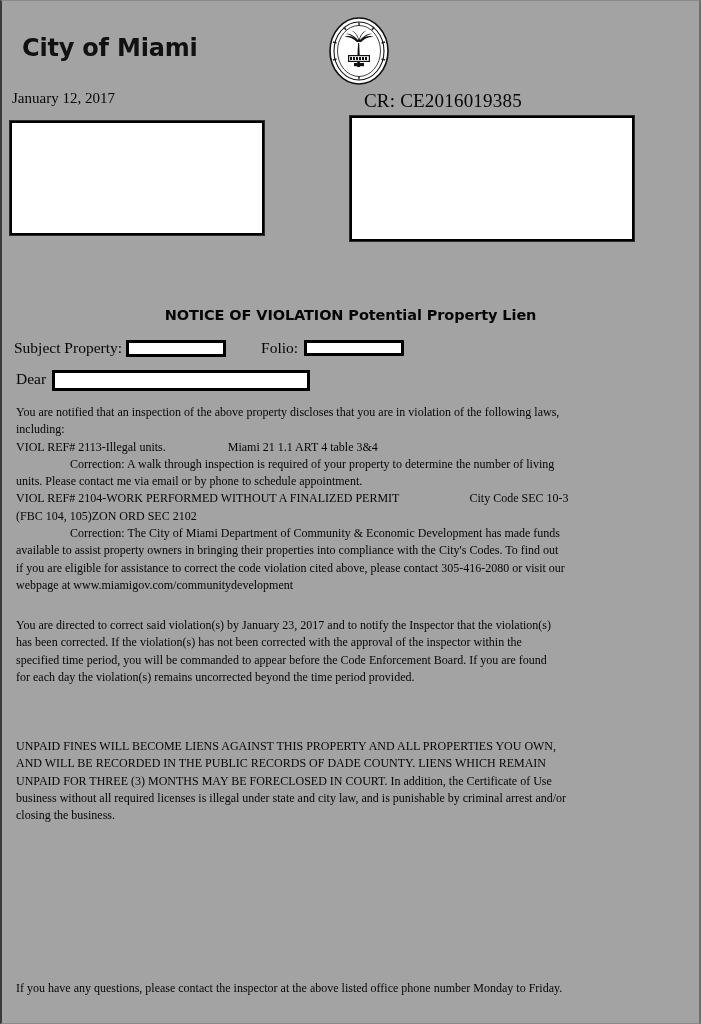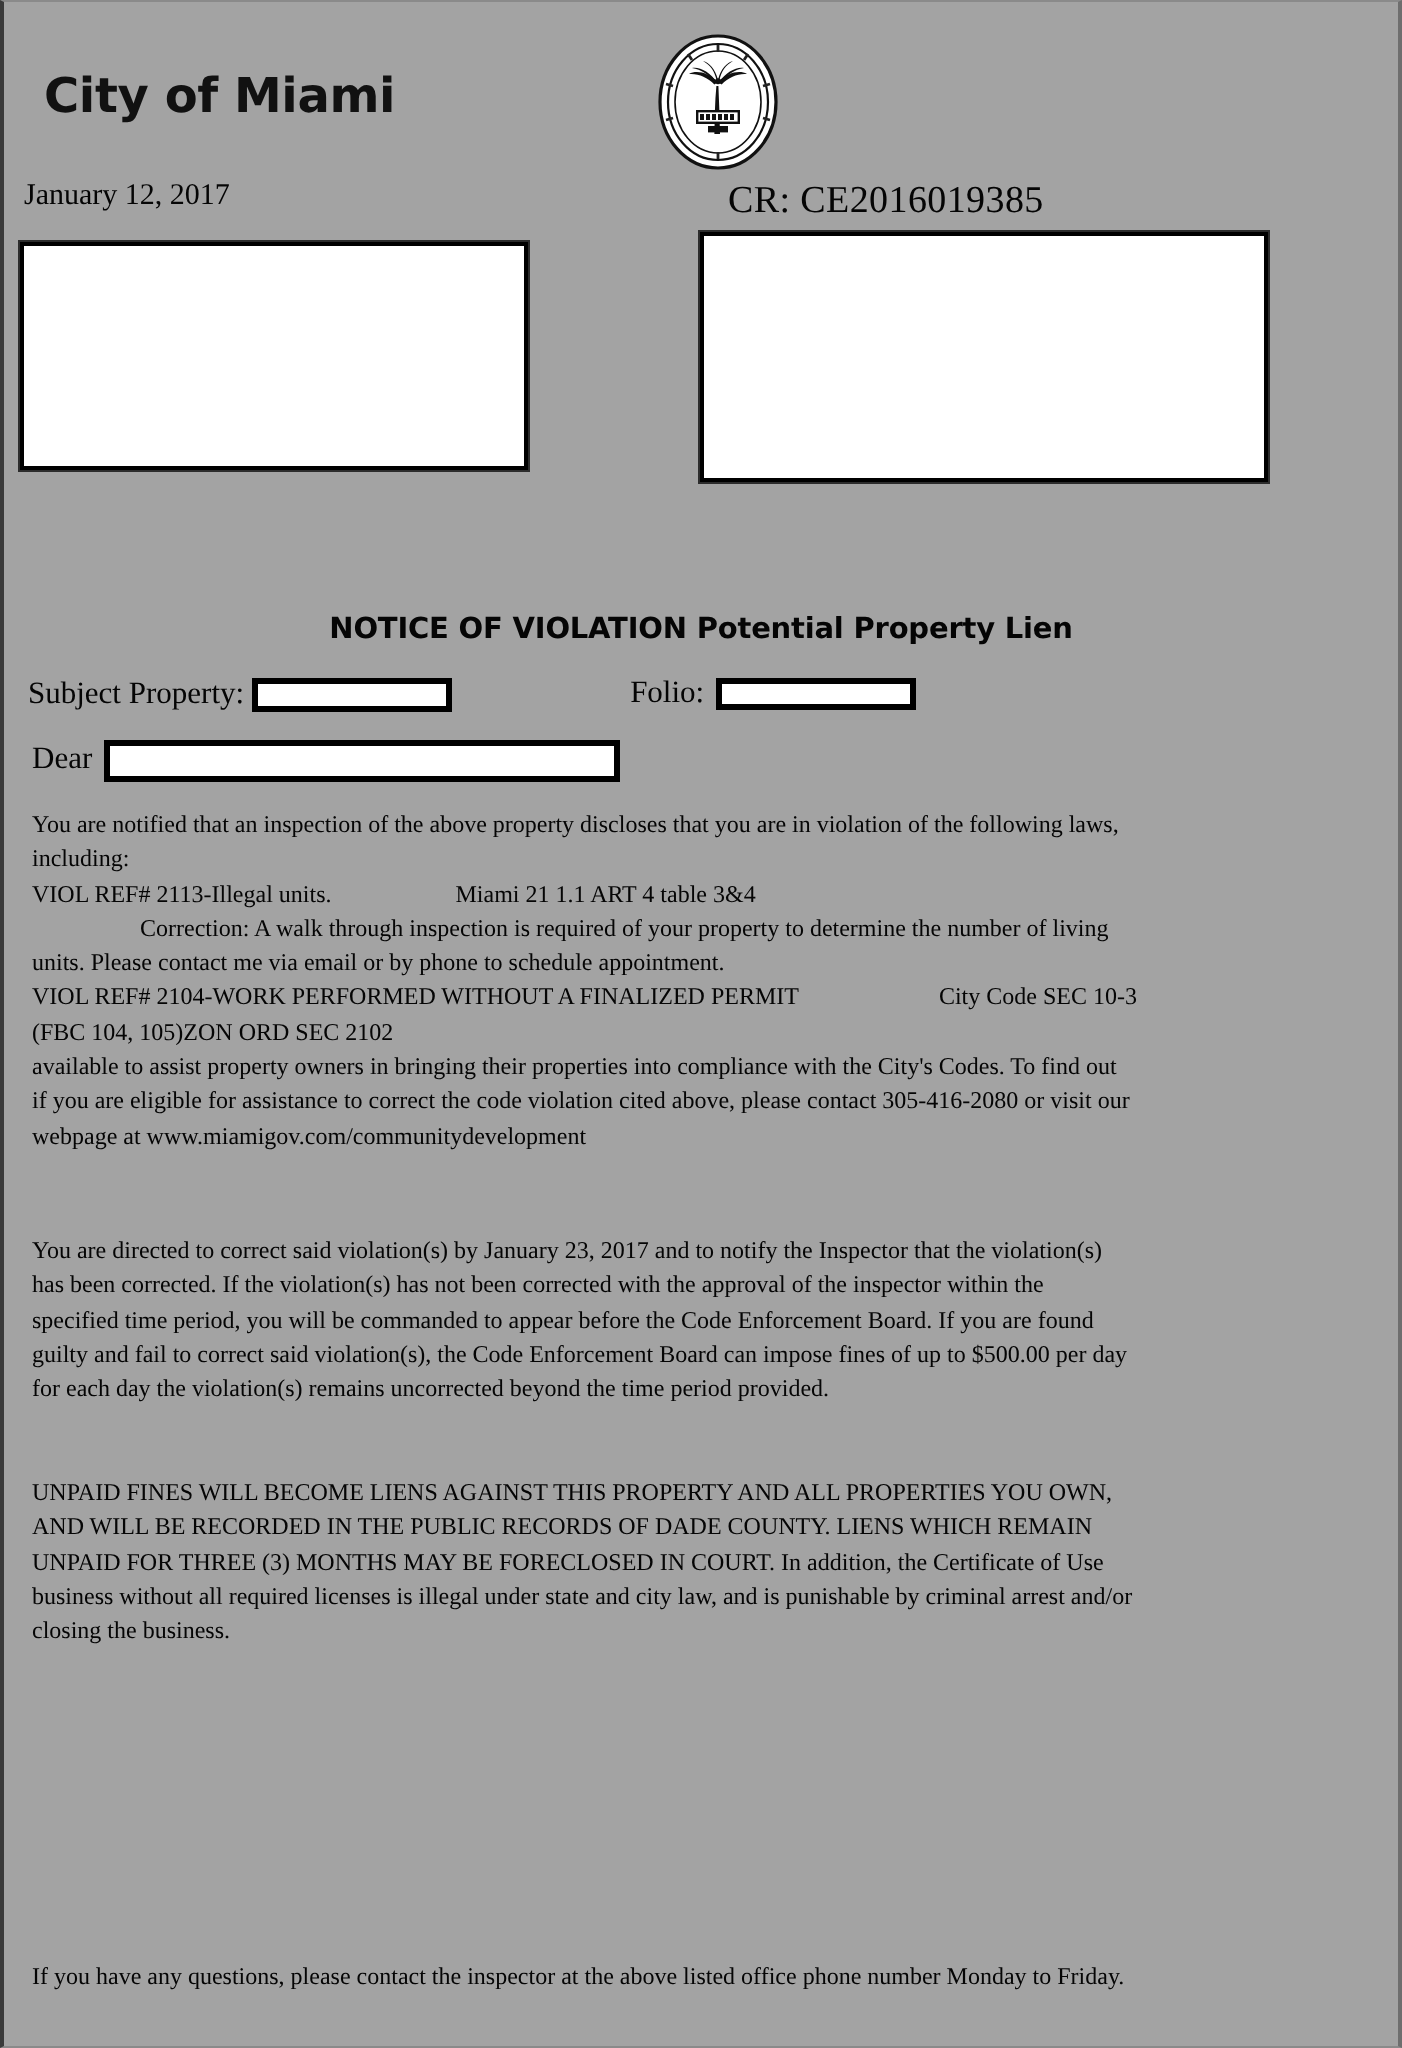--- a/index.html
+++ b/index.html
@@ -91,21 +91,21 @@
   
   .subject-row {
     position: absolute;
     left: 12px;
     top: 337px;
     font-size: 15.5px;
     white-space: nowrap;
   }
   .subject-row .lbl { vertical-align: middle; }
   .subject-box { width: 100px; height: 17px; margin: 0 6px 0 4px; }
-  .folio-lbl { margin-left: 83px; vertical-align: middle; }
+  .folio-lbl { margin-left: 29px; vertical-align: middle; }
   .folio-box { width: 100px; height: 16px; margin-left: 6px; }
 
   .dear-row {
     position: absolute;
     left: 14px;
     top: 369px;
     font-size: 15.5px;
     white-space: nowrap;
   }
   .dear-box { width: 258px; height: 21px; margin-left: 6px; }
@@ -202,30 +202,31 @@
 
     <p class="p-tight nowrapline"><span>VIOL REF# 2113-Illegal units.</span><span class="gap-md"></span><span>Miami 21 1.1 ART 4 table 3&amp;4</span></p>
 
     <p class="p-tight"><span class="indent"></span><span>Correction:</span>
       <span>A walk through inspection is required of your property to determine the number of living</span></p>
     <p class="p-tight">units. Please contact me via email or by phone to schedule appointment.</p>
 
     <p class="p-tight nowrapline"><span>VIOL REF# 2104-WORK PERFORMED WITHOUT A FINALIZED PERMIT</span><span class="gap-lg"></span><span>City Code SEC 10-3</span></p>
     <p class="p-tight">(FBC 104, 105)ZON ORD SEC 2102</p>
 
+    <p class="p-tight"><span class="indent"></span><span>Correction:</span>
+      <span>The City of Miami Department of Community &amp; Economic Development has made funds</span></p>
     <p class="p-tight">available to assist property owners in bringing their properties into compliance with the City's Codes.  To find out</p>
     <p class="p-tight">if you are eligible for assistance to correct the code violation cited above, please contact 305-416-2080 or visit our</p>
     <p class="p-tight">webpage at www.miamigov.com/communitydevelopment</p>
   </div>
 
   <div class="body-block b2">
     <p class="p-tight">You are directed to correct said violation(s) by January 23, 2017 and to notify the Inspector that the violation(s)</p>
     <p class="p-tight">has been corrected.  If the violation(s) has not been corrected with the approval of the inspector within the</p>
     <p class="p-tight">specified time period, you will be commanded to appear before the Code Enforcement Board.  If you are found</p>
-    <p class="p-tight">guilty and fail to correct said violation(s), the Code Enforcement Board can impose fines of up to $500.00 per day</p>
     <p class="p-tight">for each day the violation(s) remains uncorrected beyond the time period provided.</p>
   </div>
 
   <div class="body-block b3">
     <p class="p-tight">UNPAID FINES WILL BECOME LIENS AGAINST THIS PROPERTY AND ALL PROPERTIES YOU OWN,</p>
     <p class="p-tight">AND WILL BE RECORDED IN THE PUBLIC RECORDS OF DADE COUNTY.  LIENS WHICH REMAIN</p>
     <p class="p-tight">UNPAID FOR THREE (3) MONTHS MAY BE FORECLOSED IN COURT.  In addition, the Certificate of Use</p>
     <p class="p-tight">business without all required licenses is illegal under state and city law, and is punishable by criminal arrest and/or</p>
     <p class="p-tight">closing the business.</p>
   </div>

